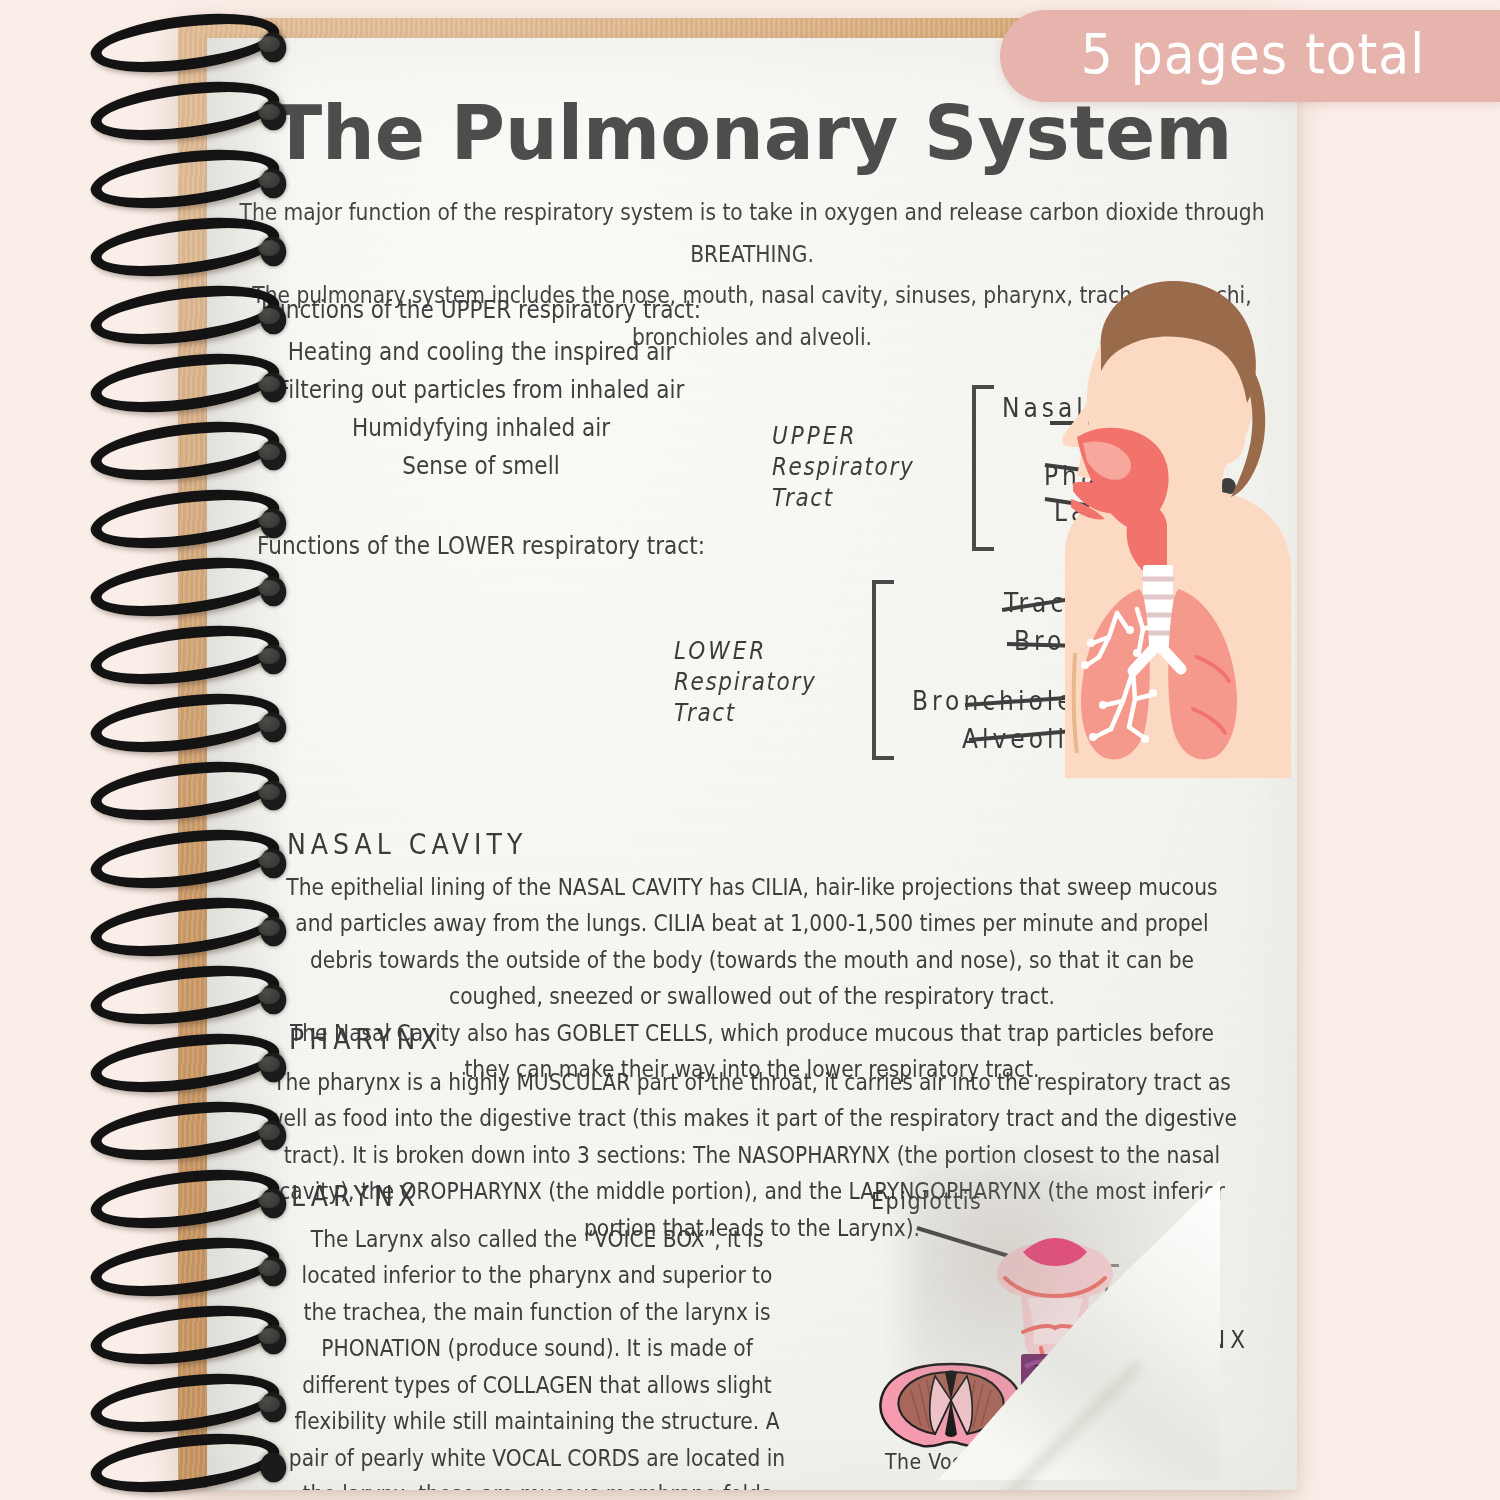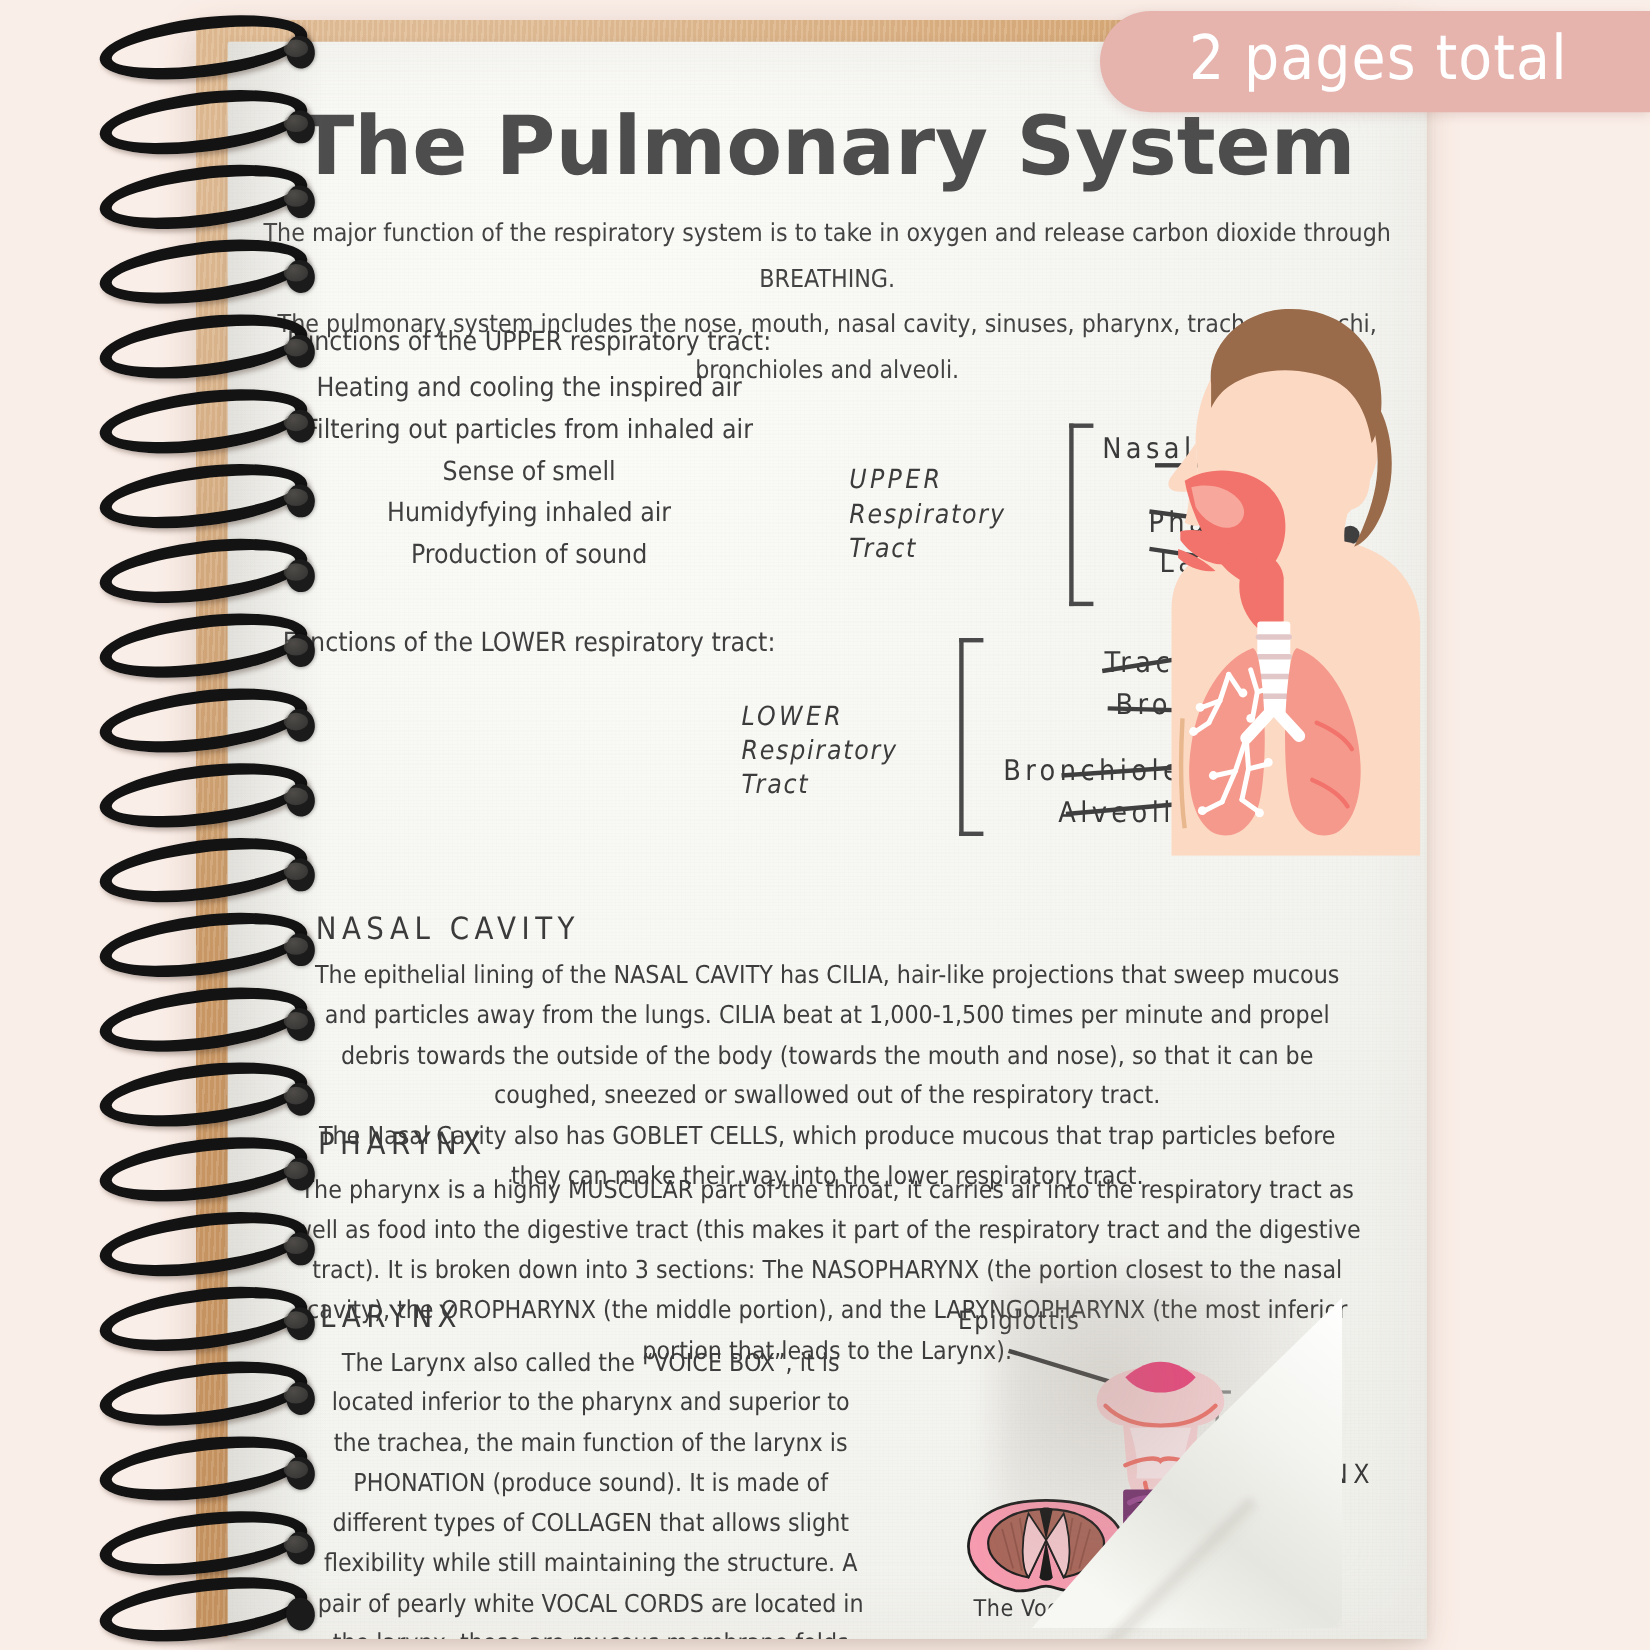--- a/index.html
+++ b/index.html
@@ -197,23 +197,22 @@
 
       <div class="intro">
         <div>The major function of the respiratory system is to take in oxygen and release carbon dioxide through BREATHING.</div>
         <div>The pulmonary system includes the nose, mouth, nasal cavity, sinuses, pharynx, trachea, bronchi, bronchioles and alveoli.</div>
       </div>
 
       <div class="col-left">
         <div class="fn-head">Functions of the UPPER respiratory tract:</div>
         <div class="fn-item">Heating and cooling the inspired air</div>
         <div class="fn-item">Filtering out particles from inhaled air</div>
+        <div class="fn-item">Humidyfying inhaled air</div>
         <div class="fn-item">Sense of smell</div>
-        <div class="fn-item">Humidyfying inhaled air</div>
-        <div class="fn-item">Production of sound</div>
         <div class="fn-gap"></div>
         <div class="fn-head">Functions of the LOWER respiratory tract:</div>
       </div>
 
       <div class="diag-upper">
         <div class="tract-name" style="left:10px; top:48px; width:190px;">
           <span class="big">UPPER</span>
           <span class="sm">Respiratory</span>
           <span class="sm">Tract</span>
         </div>
@@ -458,16 +457,16 @@
     <div class="coil" style="top:1234px;"></div>
     <div class="punch" style="top:1254px;"></div>
     <div class="coil" style="top:1302px;"></div>
     <div class="punch" style="top:1322px;"></div>
     <div class="coil" style="top:1370px;"></div>
     <div class="punch" style="top:1390px;"></div>
     <div class="coil" style="top:1430px;"></div>
   </div>
 
   <div class="badge">
-    <span>2 pages total</span>
+    <span>5 pages total</span>
   </div>
 
 </div>
 
 </body></html>

